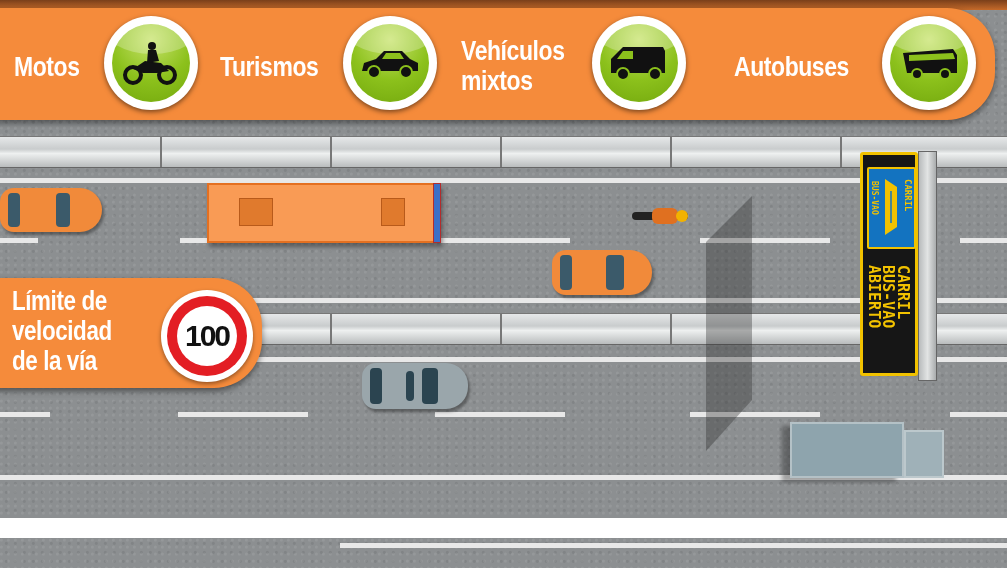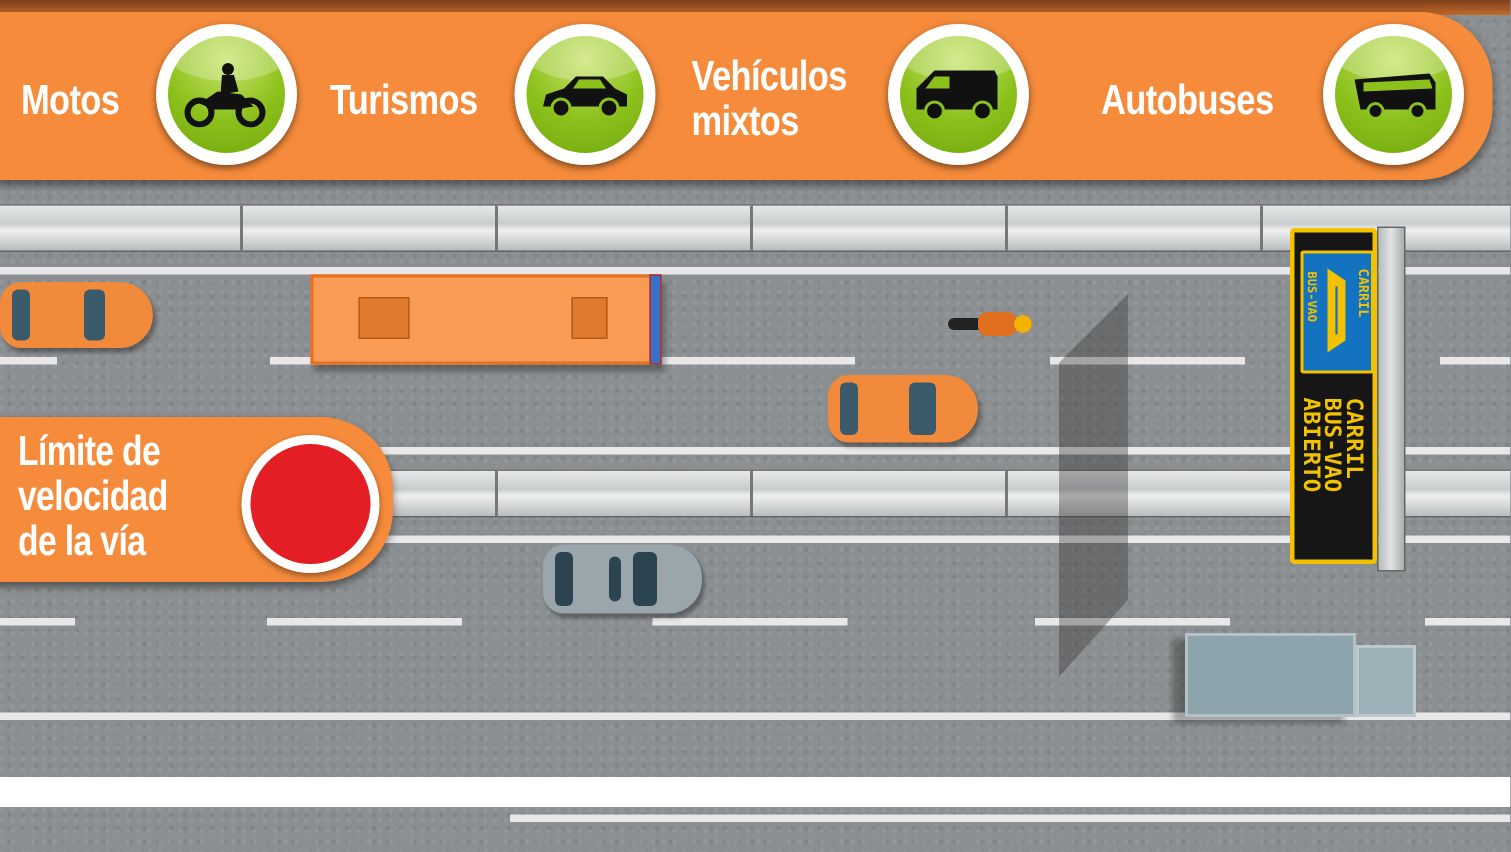--- a/index.html
+++ b/index.html
@@ -164,20 +164,21 @@
 </div>
 
 <div class="speed-panel"></div>
 <div class="speed-text">
   <div>Límite de</div>
   <div>velocidad</div>
   <div>de la vía</div>
 </div>
 <div class="speed-sign">
   <div class="ring"></div>
+  <div class="core">100</div>
 </div>
 
 <div class="vms-pole"></div>
 <div class="vms">
   <div class="vms-blue">
     <svg width="20" height="60" viewBox="0 0 20 60" style="position:absolute;left:12px;top:8px;">
       <path d="M4 2 L16 10 L16 50 L4 58 Z" fill="#f2c200"></path>
       <line x1="10" y1="14" x2="10" y2="46" stroke="#1373c0" stroke-width="1.5"></line>
     </svg>
     <div class="vms-text" style="right:1px;top:10px;font-size:9px;color:#f2c200;">CARRIL</div>

